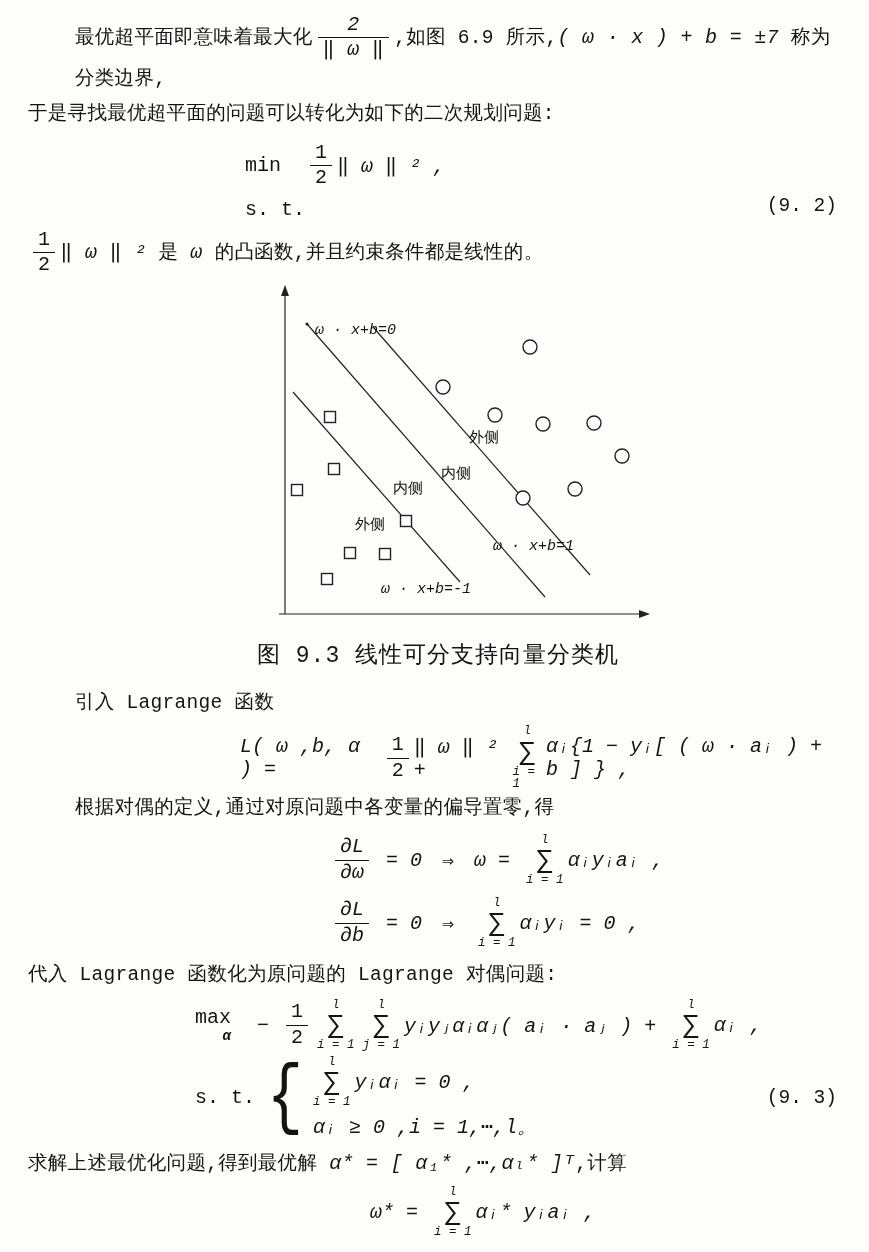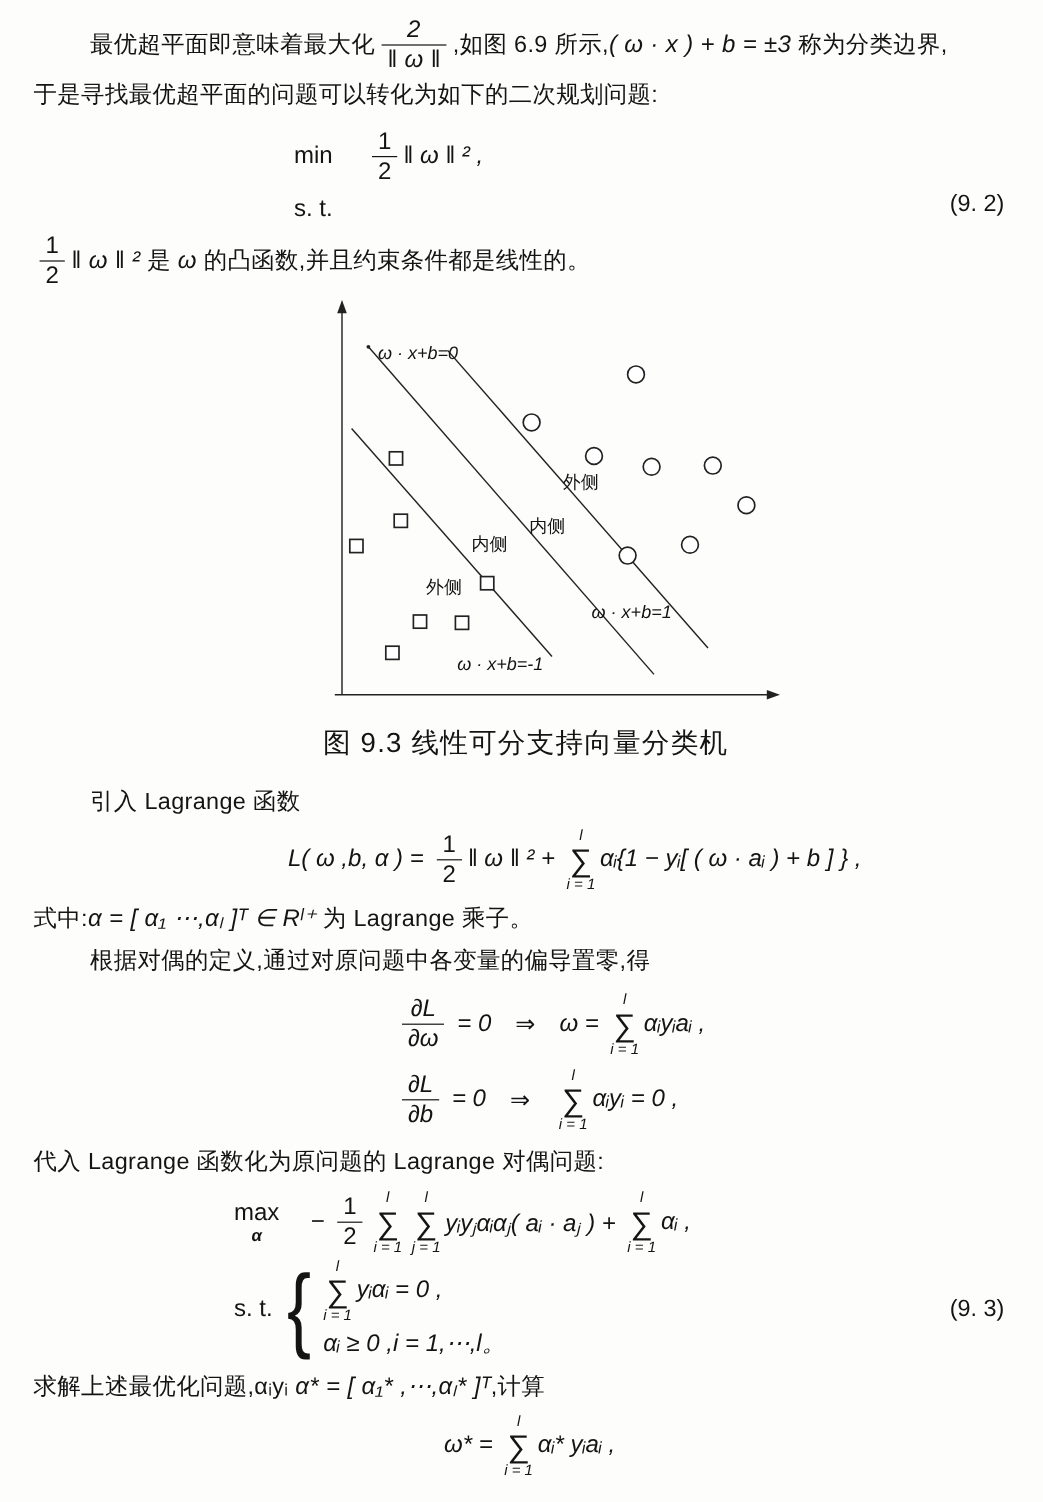--- a/index.html
+++ b/index.html
@@ -1,39 +1,39 @@
 <!DOCTYPE html>
 <html><head>
 <meta charset="utf-8">
 <style>
   * { margin:0; padding:0; box-sizing:border-box; }
   html,body { background:#e8e8e4; }
   body { width:869px; margin:0 auto; }
   .page {
     position:relative; width:869px; height:1252px; background:#fdfdfc; color:#141414;
-    font-family:Liberation Sans, sans-serif;
+    font-family:Liberation Mono, monospace;
     padding:14px 30px 0 28px; overflow:hidden;
   }
   .para { font-size:19.5px; line-height:35px; letter-spacing:0.3px; }
   .indent { padding-left:47px; }
   .cn { white-space:pre-wrap; }
   .math { font-style:italic; white-space:pre-wrap; font-size:20px; }
   .rm { font-style:normal; white-space:pre-wrap; font-size:20px; }
   .oplabel { width:60px; flex-shrink:0; }
   .frac { display:inline-flex; flex-direction:column; align-items:center; line-height:1.12; font-size:19px; margin:0 5px; }
   .inline-frac { vertical-align:middle; font-size:17.5px; }
   .fnum { padding:0 5px 1px; }
   .fden { border-top:1.3px solid #141414; padding:1px 5px 0; }
   .eq-block { position:relative; }
   .eq-line { display:flex; align-items:center; font-size:20px; }
   .eqnum { position:absolute; right:2px; font-size:19.5px; }
   .sum { display:inline-flex; flex-direction:column; align-items:center; line-height:1; margin:0 4px; }
   .sum-lim { font-size:12.5px; font-style:italic; }
   .sigma { font-size:26px; line-height:1; padding:1px 0; font-style:normal; }
-  .maxcol { display:inline-flex; flex-direction:column; align-items:center; line-height:1.1; margin-right:26px; }
+  .maxcol { display:inline-flex; flex-direction:column; align-items:flex-end; line-height:1.1; margin-right:26px; }
   .max-sub { font-size:14px; font-style:italic; font-weight:bold; }
   .brace { font-size:60px; font-weight:300; transform:scaleY(1.3); margin:0 10px 0 12px; line-height:1; font-style:normal; }
   .stcol { display:flex; flex-direction:column; }
   .fig-wrap { margin-top:6px; }
   .fig-svg { display:block; margin-left:217px; }
   .fig-svg line { stroke:#222; stroke-width:1.2; }
   .fig-svg polygon { fill:#222; }
   .squares rect { fill:#fff; stroke:#222; stroke-width:1.4; }
   .circles circle { fill:#fff; stroke:#222; stroke-width:1.4; }
   .fig-label-cn { font-size:15px; fill:#141414; }
@@ -41,21 +41,21 @@
   .caption { margin-left:195px; width:430px; text-align:center; font-size:23px; margin-top:12px; letter-spacing:1px; }
 </style>
 </head>
 <body>
 
 <div class="page">
 
   <div class="para indent"><span class="cn">最优超平面即意味着最大化</span><span class="frac inline-frac">
         <span class="fnum math">2</span>
         <span class="fden math">‖ ω ‖</span>
-      </span><span class="cn">,如图 6.9 所示,</span><span class="math">( ω · x ) + b = ±3</span><span class="cn"> 称为分类边界,</span></div>
+      </span><span class="cn">,如图 6.9 所示,</span><span class="math">( ω · x ) + b = ±7</span><span class="cn"> 称为分类边界,</span></div>
   <div class="para"><span class="cn">于是寻找最优超平面的问题可以转化为如下的二次规划问题:</span></div>
 
   <div class="eq-block" style="margin-left:217px; margin-top:10px;">
     <div class="eq-line">
       <span class="rm oplabel">min</span>
       <span class="frac">
           <span class="fnum rm">1</span>
           <span class="fden rm">2</span>
         </span>
       <span class="math">‖ ω ‖ ² ,</span>
@@ -129,21 +129,20 @@
       <span class="math">‖ ω ‖ ² + </span>
       <span class="sum">
           <span class="sum-lim">l</span>
           <span class="sigma">∑</span>
           <span class="sum-lim">i = 1</span>
         </span>
       <span class="math">αᵢ{1 − yᵢ[ ( ω · aᵢ ) + b ] } ,</span>
     </div>
   </div>
 
-  <div class="para" style="margin-top:6px;"><span class="cn">式中:</span><span class="math">α = [ α₁ ⋯,αₗ ]ᵀ ∈ Rˡ⁺</span><span class="cn"> 为 Lagrange 乘子。</span></div>
 
   <div class="para indent"><span class="cn">根据对偶的定义,通过对原问题中各变量的偏导置零,得</span></div>
 
   <div class="eq-block" style="margin-left:302px; margin-top:8px;">
     <div class="eq-line">
       <span class="frac">
           <span class="fnum math">∂L</span>
           <span class="fden math">∂ω</span>
         </span>
       <span class="math"> = 0</span>
@@ -222,21 +221,21 @@
           <span class="math">yᵢαᵢ = 0 ,</span>
         </span>
         <span class="eq-line" style="margin-top:4px;">
           <span class="math">αᵢ ≥ 0 ,i = 1,⋯,l。</span>
         </span>
       </span>
     </div>
     <span class="eqnum" style="top:50%; transform:translateY(-50%);">(9. 3)</span>
   </div>
 
-  <div class="para" style="margin-top:6px;"><span class="cn">求解上述最优化问题,αᵢyᵢ </span><span class="math">α* = [ α₁* ,⋯,αₗ* ]ᵀ</span><span class="cn">,计算</span></div>
+  <div class="para" style="margin-top:6px;"><span class="cn">求解上述最优化问题,得到最优解 </span><span class="math">α* = [ α₁* ,⋯,αₗ* ]ᵀ</span><span class="cn">,计算</span></div>
 
   <div class="eq-block" style="margin-left:342px; margin-top:4px;">
     <div class="eq-line">
       <span class="math">ω* = </span>
       <span class="sum">
           <span class="sum-lim">l</span>
           <span class="sigma">∑</span>
           <span class="sum-lim">i = 1</span>
         </span>
       <span class="math">αᵢ* yᵢaᵢ ,</span>

